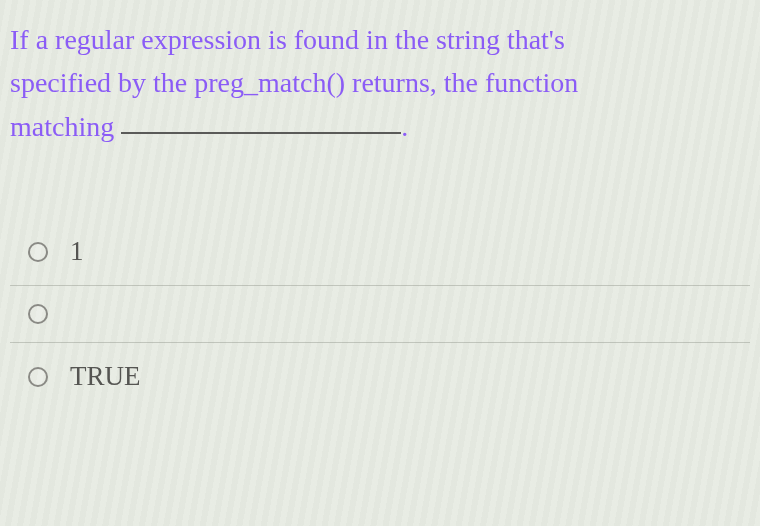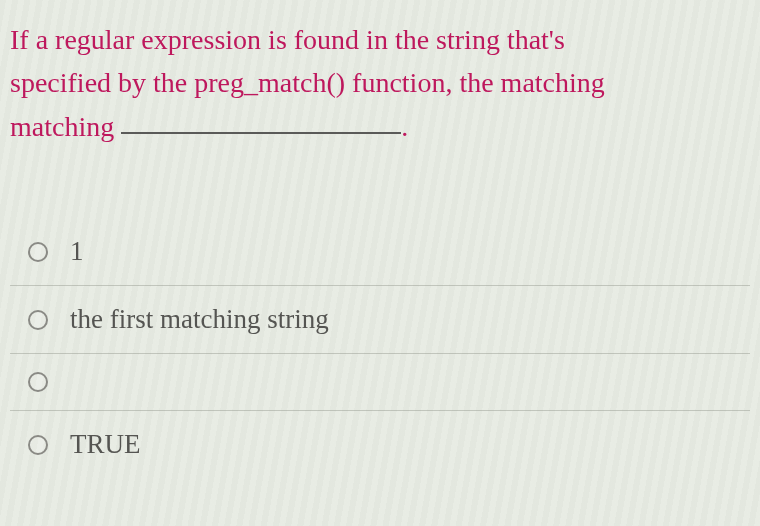--- a/index.html
+++ b/index.html
@@ -19,21 +19,21 @@
       rgba(235, 238, 230, 0.05) 12px
     );
     font-family: Georgia, "Times New Roman", serif;
     color: #4a4a48;
     box-sizing: border-box;
     padding: 18px 10px 0 10px;
   }
   .question {
     font-size: 28px;
     line-height: 1.55;
-    color: #be185d;
+    color: #8b5cf6;
     padding: 0 6px 0 0;
   }
   .blank {
     display: inline-block;
     border-bottom: 2px solid #5a5a58;
     width: 280px;
     height: 1.0em;
     vertical-align: baseline;
     position: relative;
     top: -2px;
@@ -65,32 +65,28 @@
   }
   .option-label {
     flex: 1;
   }
 </style>
 </head>
 <body>
 
 <div class="question">
   <span>If a regular expression is found in the string that's</span><br>
-  <span>specified by the preg_match() function, the matching</span><br>
+  <span>specified by the preg_match() returns, the function</span><br>
   <span>matching </span><span class="blank"></span><span>.</span>
 </div>
 
 <div class="options">
   <div class="option">
     <span class="radio"></span>
     <span class="option-label">1</span>
-  </div>
-  <div class="option">
-    <span class="radio"></span>
-    <span class="option-label">the first matching string</span>
   </div>
   <div class="option">
     <span class="radio"></span>
   </div>
   <div class="option">
     <span class="radio"></span>
     <span class="option-label">TRUE</span>
   </div>
 </div>
 

